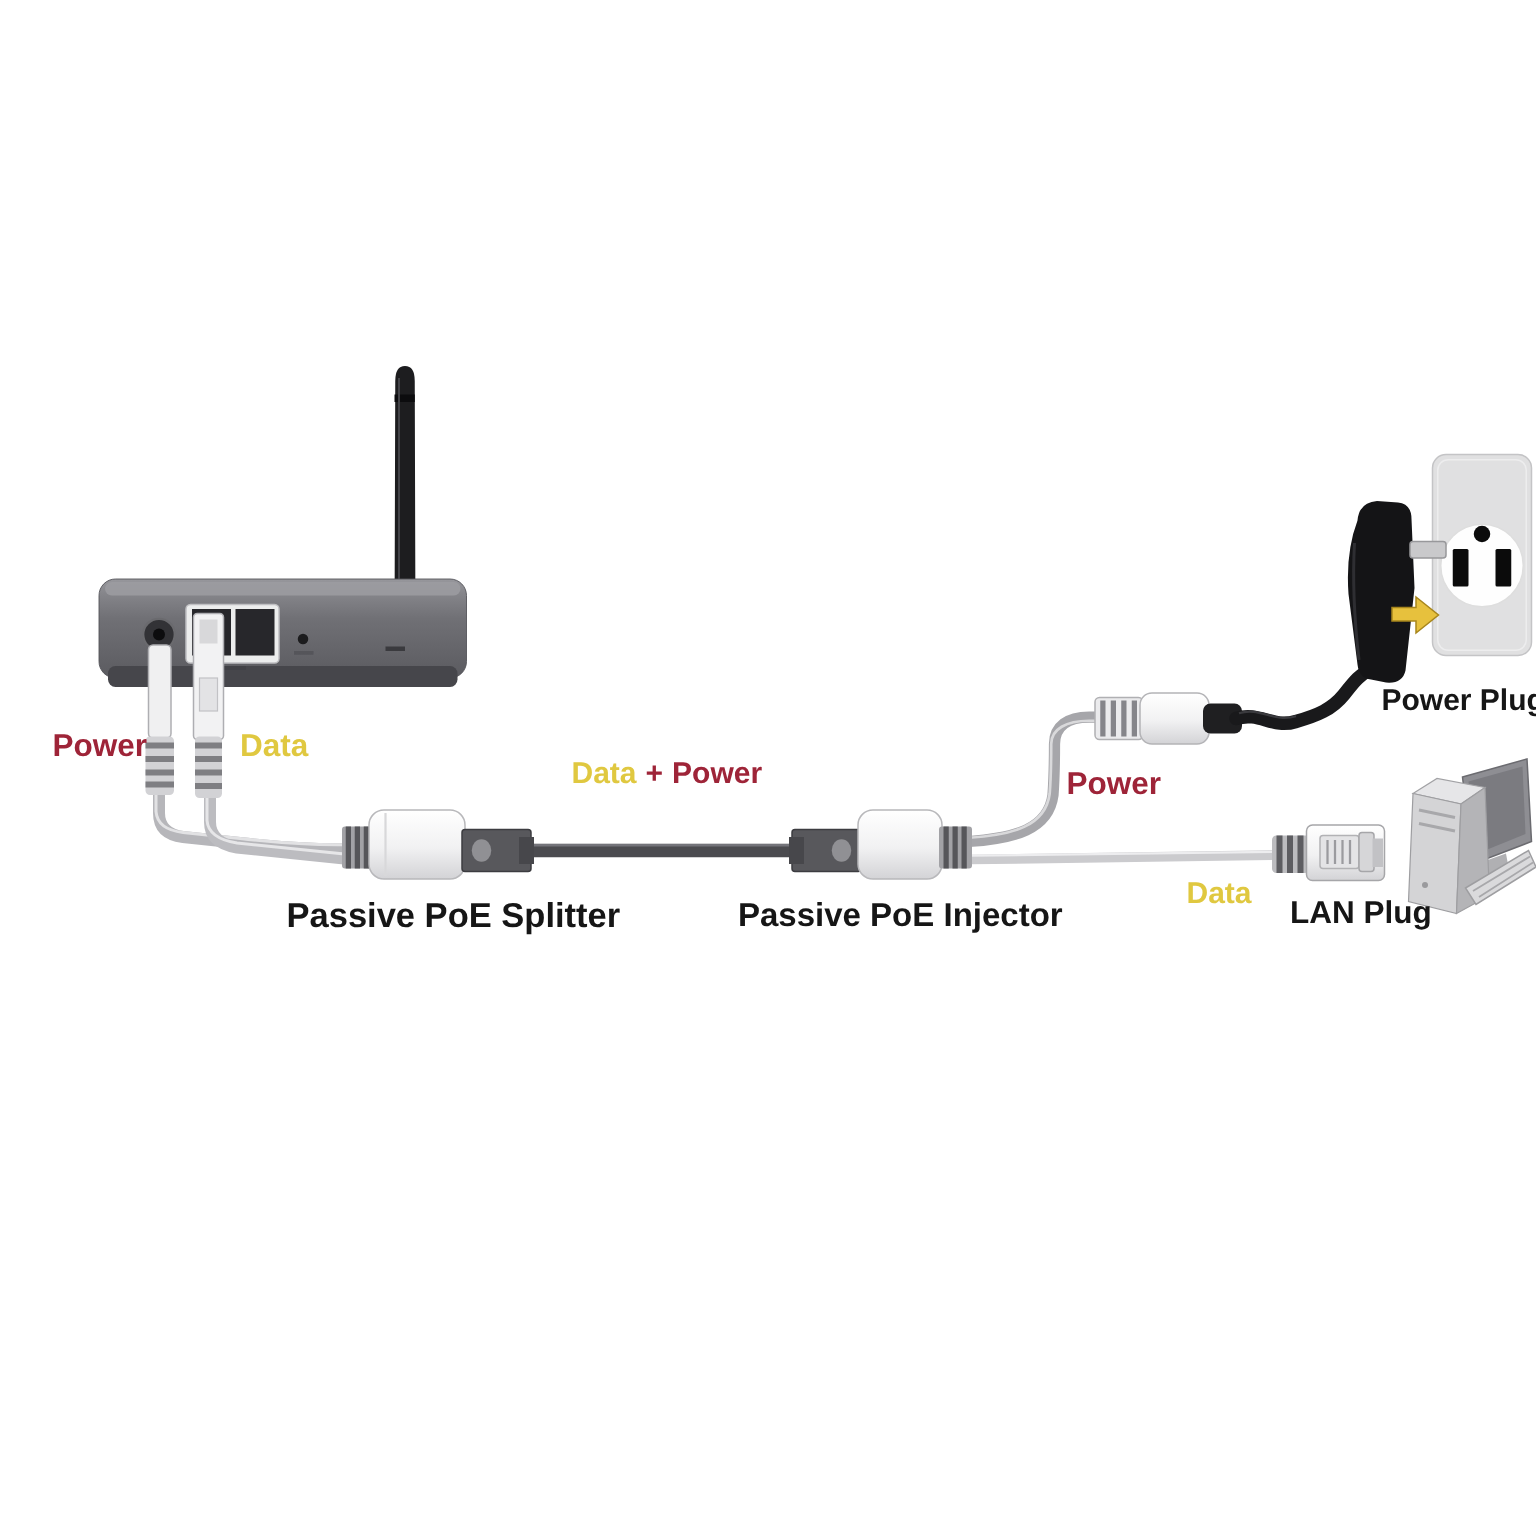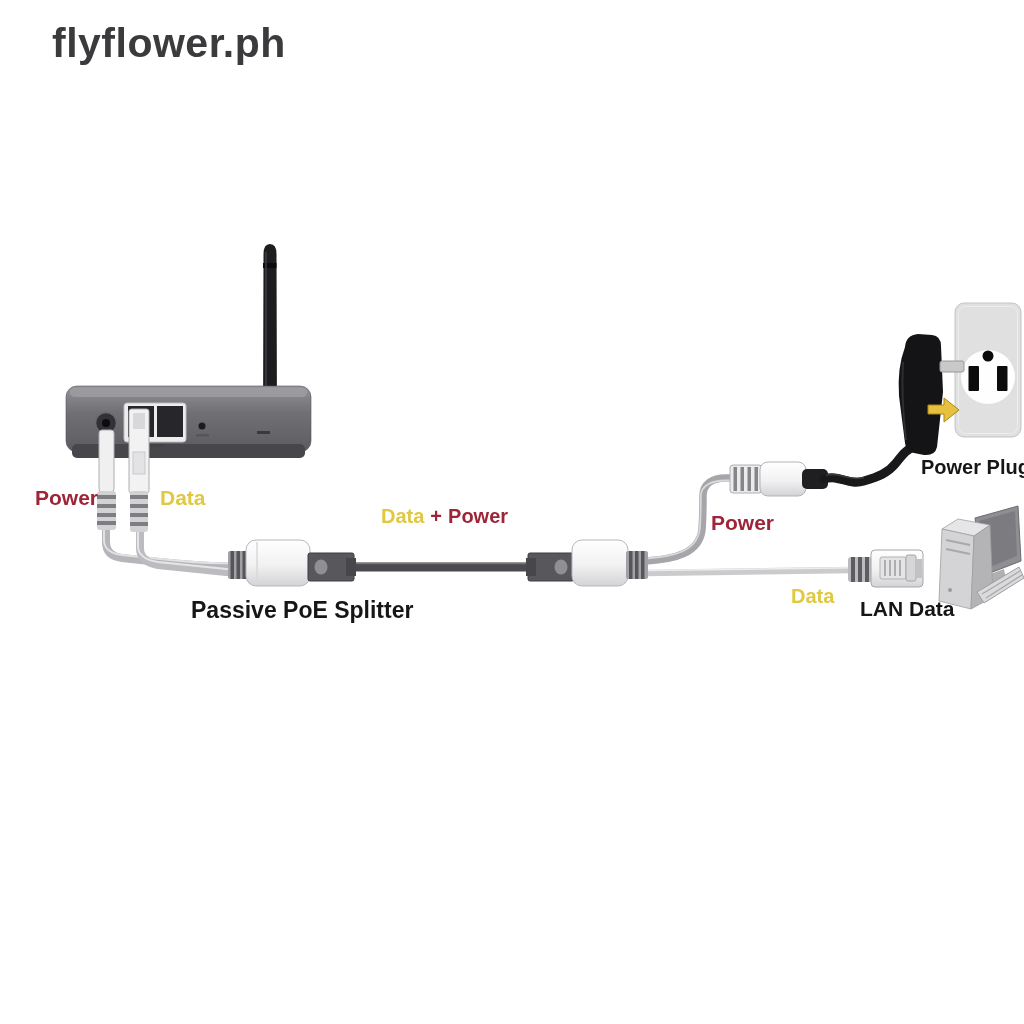--- a/index.html
+++ b/index.html
@@ -174,33 +174,33 @@
       <polygon points="942,529 958,519 990,525 974,536" fill="#e6e6e8" stroke="#a2a2a5" stroke-width="0.8"></polygon>
       <polygon points="942,529 974,536 971,609 939,601" fill="#d4d4d6" stroke="#9e9ea1" stroke-width="0.8"></polygon>
       <polygon points="974,536 990,525 993,597 971,609" fill="#b4b4b7" stroke="#9e9ea1" stroke-width="0.8"></polygon>
       <path d="M946,540 L970,545 M946,549 L970,554" stroke="#a8a8ab" stroke-width="2"></path>
       <circle cx="950" cy="590" r="2" fill="#9a9a9d"></circle>
       <polygon points="977,592 1019,567 1024,578 984,603" fill="#dadadc" stroke="#9e9ea1" stroke-width="1"></polygon>
       <path d="M982,594 L1020,571 M986,598 L1022,575" stroke="#a8a8ab" stroke-width="1.2"></path>
     </g>
   </svg>
 
-  <div class="watermark">flyflower.ph</div>
 
   <div class="lbl c-power" style="left:35px;top:487px;font-size:21px;">Power</div>
 
   <div class="lbl c-data" style="left:160px;top:487px;font-size:21px;">Data</div>
 
   <div class="lbl c-heading" style="left:191px;top:599px;font-size:23px;">Passive PoE Splitter</div>
 
   <div class="lbl mid-label" style="left:378px;top:506px;font-size:20px;">
     <span class="c-data">Data</span><span class="c-power">+</span><span class="c-power">Power</span>
   </div>
 
+  <div class="lbl c-heading" style="left:492px;top:599px;font-size:22px;">Passive PoE Injector</div>
 
   <div class="lbl c-power" style="left:711px;top:512px;font-size:21px;">Power</div>
 
   <div class="lbl c-heading" style="left:921px;top:457px;font-size:20px;">Power Plug</div>
 
   <div class="lbl c-data" style="left:791px;top:586px;font-size:20px;">Data</div>
 
-  <div class="lbl c-heading" style="left:860px;top:598px;font-size:21px;">LAN Data</div>
+  <div class="lbl c-heading" style="left:860px;top:598px;font-size:21px;">LAN Plug</div>
 </div>
 
 </body></html>

